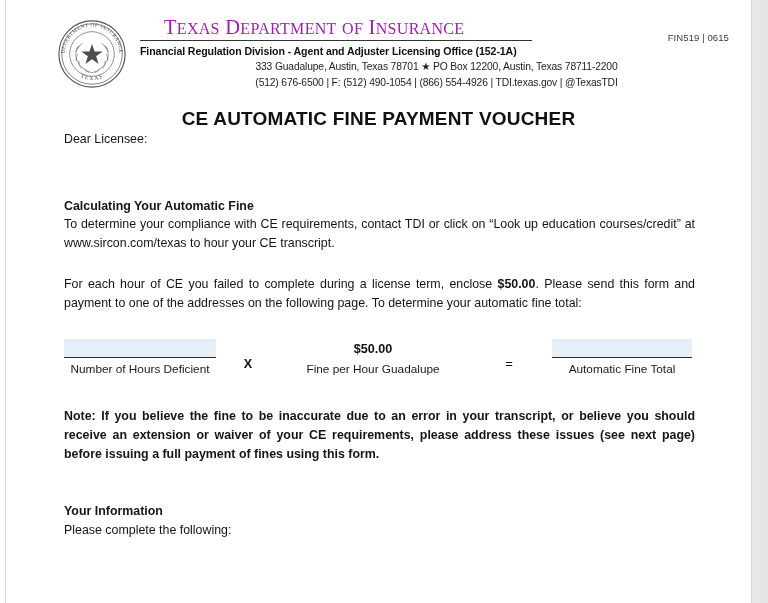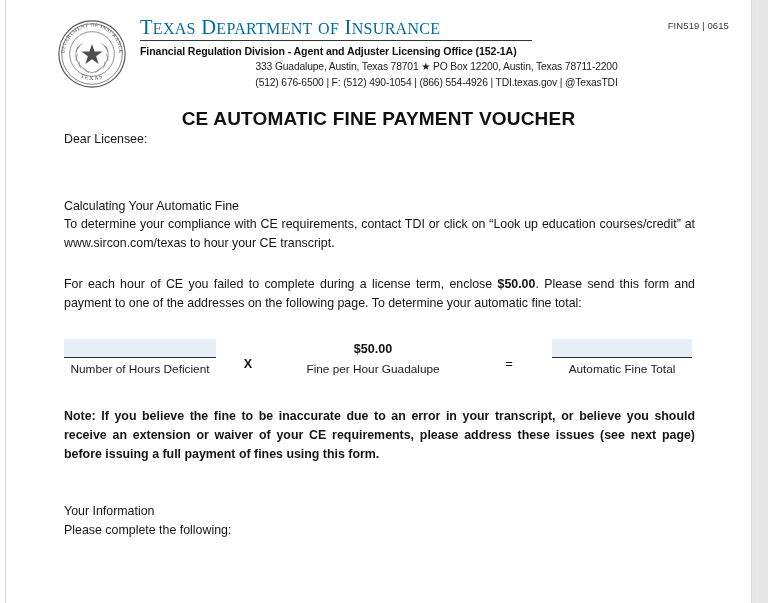--- a/index.html
+++ b/index.html
@@ -58,23 +58,24 @@
     margin-top: 2px;
   }
   .head-text {
     margin-left: 12px;
     flex: 1 1 auto;
   }
   .agency-name {
     font-family: "Liberation Serif", serif;
     font-size: 20.5px;
     letter-spacing: 0.3px;
-    color: #0369a1;
+    color: #a21caf;
     line-height: 1.08;
     white-space: nowrap;
+    margin-left: 24px;
   }
   .agency-name .cap { font-size: 20.5px; }
   .agency-name .sm  { font-size: 16px; }
   .rule {
     border-bottom: 1.6px solid #333;
     margin: 2px 0 3px 0;
     width: 392px;
   }
   .division {
     font-size: 10.6px;
@@ -86,21 +87,21 @@
   .addr {
     font-size: 10.3px;
     color: #1c1c1c;
     line-height: 1.52;
     letter-spacing: -0.15px;
     text-align: center;
   }
   .formno {
     position: absolute;
     right: 22px;
-    top: 20px;
+    top: 32px;
     font-size: 9.5px;
     color: #3a3a3a;
     letter-spacing: 0.1px;
   }
 
   
   .doc-title {
     text-align: center;
     font-size: 19px;
     font-weight: bold;
@@ -120,21 +121,21 @@
     margin: 0;
     text-align: justify;
     line-height: 1.52;
   }
   .sp-22 { height: 22px; }
   .sp-26 { height: 26px; }
   .sp-30 { height: 30px; }
   .sp-38 { height: 38px; }
   .bold { font-weight: bold; }
   .section-head {
-    font-weight: normal;
+    font-weight: bold;
     line-height: 1.52;
   }
   .note {
     font-weight: bold;
     line-height: 1.52;
     text-align: justify;
     margin: 0;
   }
 
   

